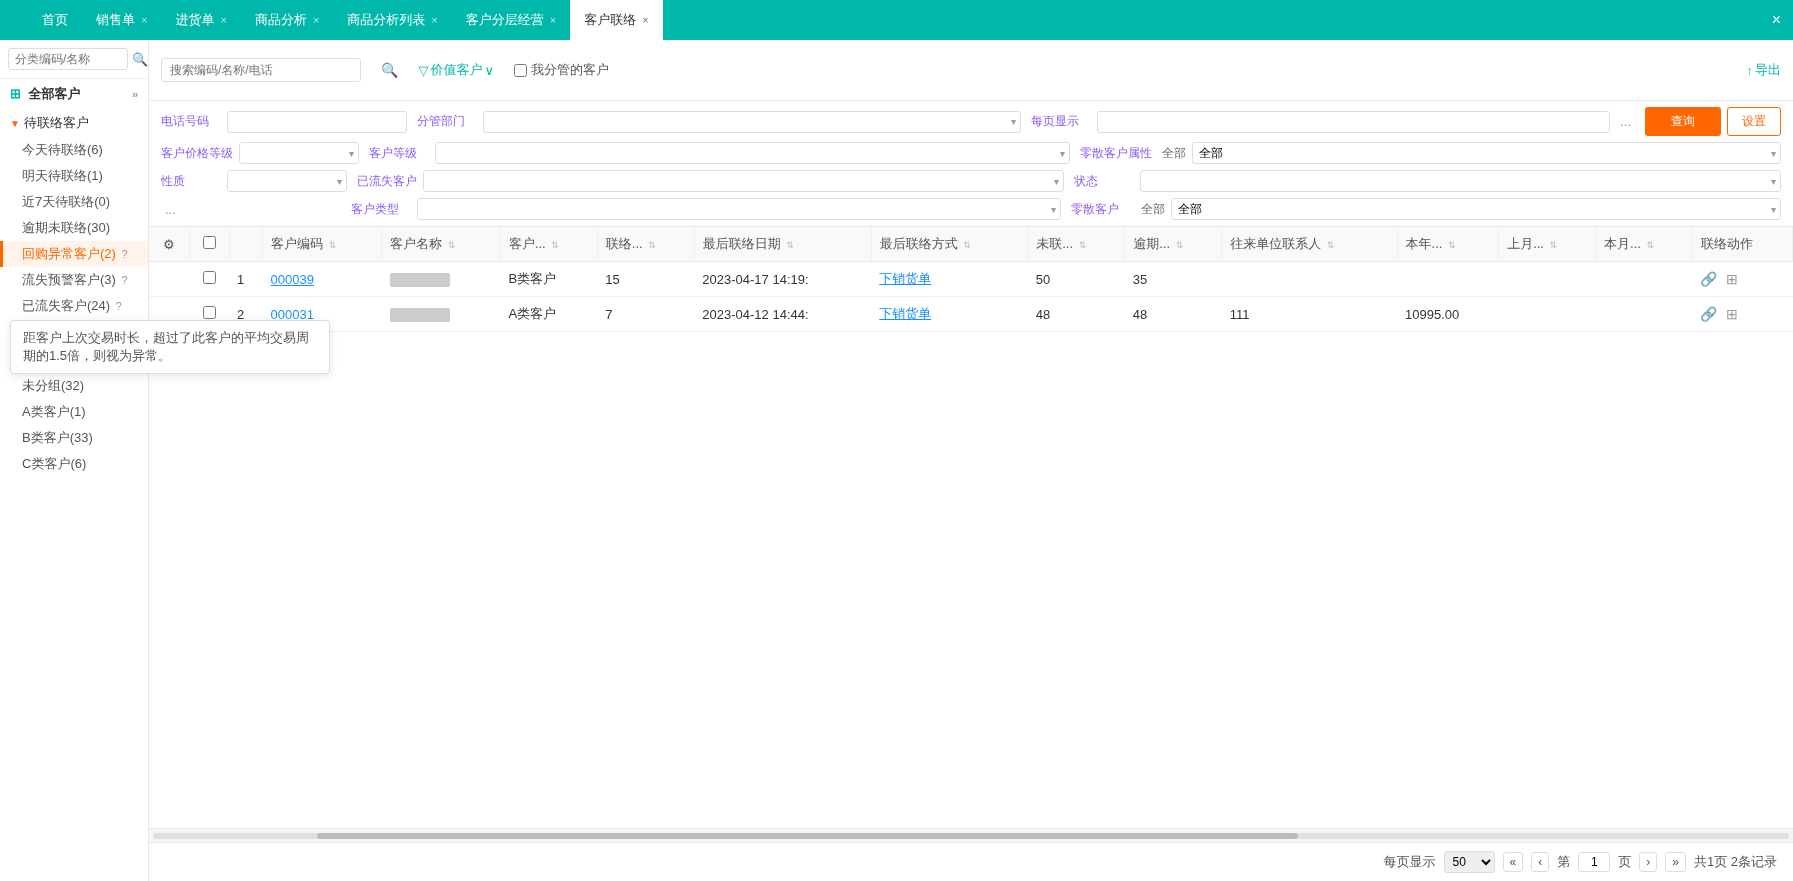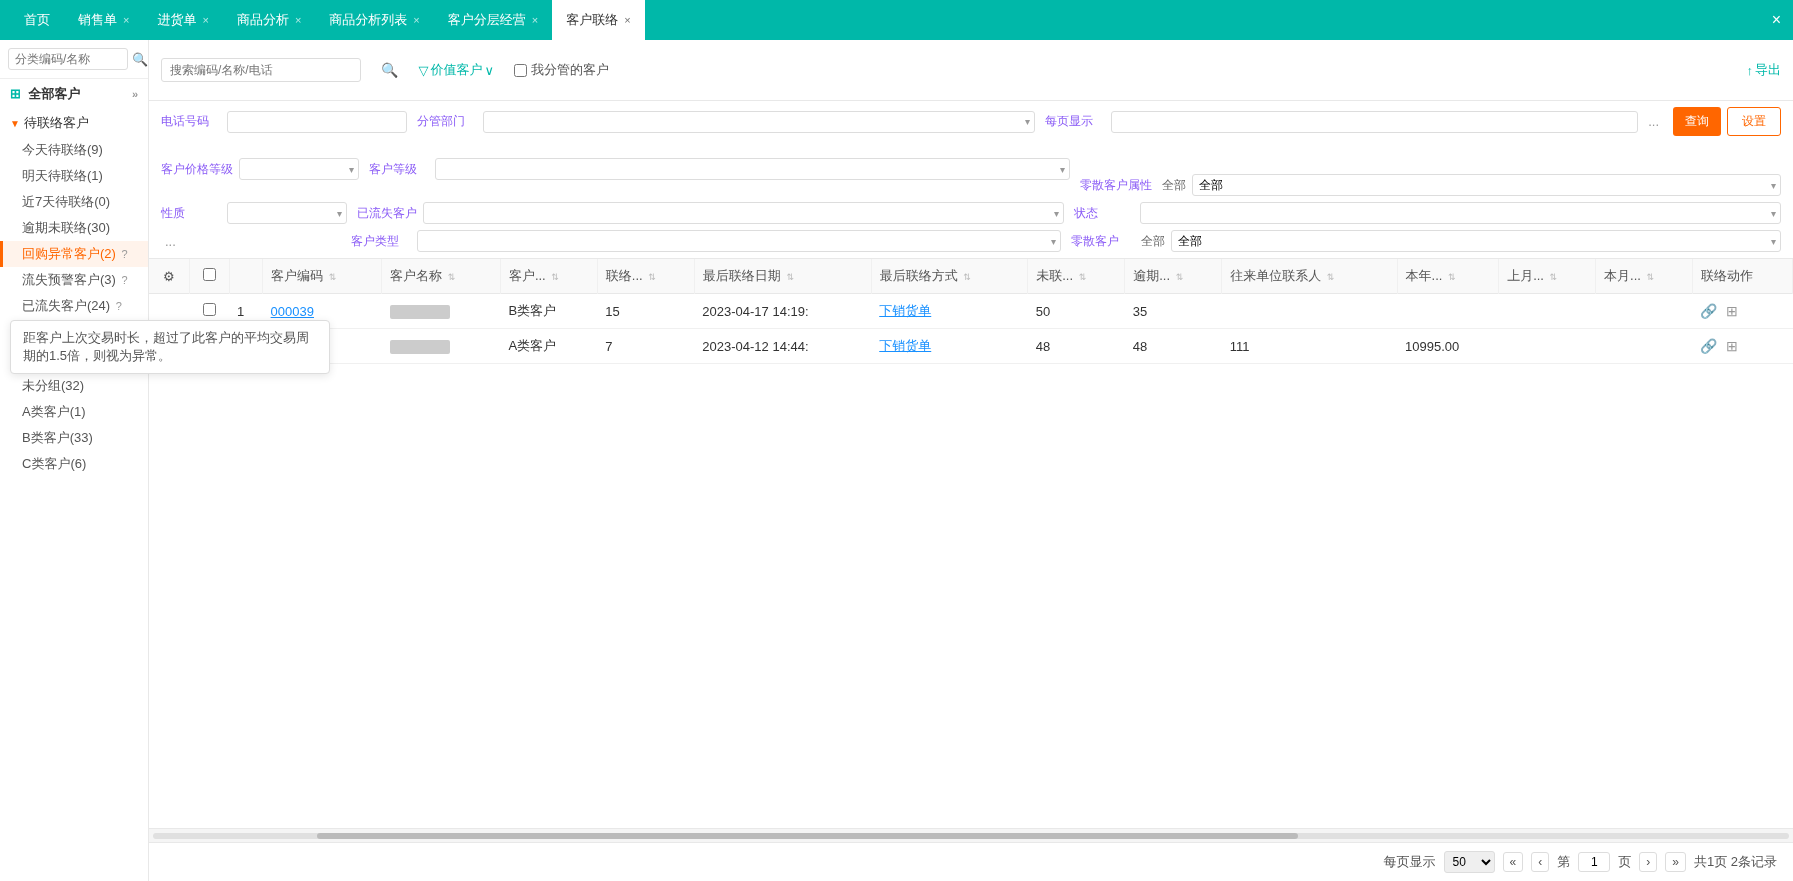--- a/index.html
+++ b/index.html
@@ -4,21 +4,21 @@
   <style>
     * { box-sizing: border-box; margin: 0; padding: 0; font-family: 'Microsoft YaHei', '微软雅黑', sans-serif; font-size: 13px; }
     body { background: #f5f5f5; overflow: hidden; width: 1793px; height: 881px; }
 
     
     .top-nav {
       background: #00b8a9;
       height: 40px;
       display: flex;
       align-items: flex-end;
-      padding: 0 10px;
+      padding: 0 28px;
       position: relative;
     }
     .nav-item {
       color: #fff;
       padding: 0 14px;
       height: 40px;
       display: flex;
       align-items: center;
       cursor: pointer;
       white-space: nowrap;
@@ -273,21 +273,21 @@
     .filter-btn-group {
       display: flex;
       gap: 6px;
       margin-left: auto;
     }
     .btn-query {
       background: #f60;
       color: #fff;
       border: none;
       border-radius: 3px;
-      padding: 5px 12px;
+      padding: 5px 26px;
       cursor: pointer;
       font-size: 12px;
     }
     .btn-settings {
       background: #fff;
       color: #f60;
       border: 1px solid #f60;
       border-radius: 3px;
       padding: 5px 14px;
       cursor: pointer;
@@ -492,21 +492,21 @@
         <span>全部客户</span>
       </span>
       <span style="color:#999;font-size:11px;">»</span>
     </div>
 
     <div class="sidebar-group-header">
       <span class="triangle">▼</span>
       <span>待联络客户</span>
     </div>
     <div class="sidebar-item">
-      <span>今天待联络(9)</span>
+      <span>今天待联络(6)</span>
     </div>
     <div class="sidebar-item">
       <span>明天待联络(1)</span>
     </div>
     <div class="sidebar-item">
       <span>近7天待联络(0)</span>
     </div>
     <div class="sidebar-item">
       <span>逾期未联络(30)</span>
     </div>
@@ -615,21 +615,21 @@
         </div>
         <div class="filter-field" style="flex:1;">
           <span class="filter-label">客户等级</span>
           <div class="filter-select-wrap" style="flex:1;">
             <select class="filter-select" style="width:100%;">
               <option></option>
             </select>
             <span class="chevron">▾</span>
           </div>
         </div>
-        <div class="filter-field" style="flex:1;margin-top:32px;">
+        <div class="filter-field" style="flex:1;">
           <span class="filter-label">零散客户属性</span>
           <span class="inline-label" style="margin-left:4px;">全部</span>
           <div class="filter-select-wrap" style="flex:1;">
             <select class="filter-select" style="width:100%;">
               <option>全部</option>
             </select>
             <span class="chevron">▾</span>
           </div>
         </div>
       </div>

